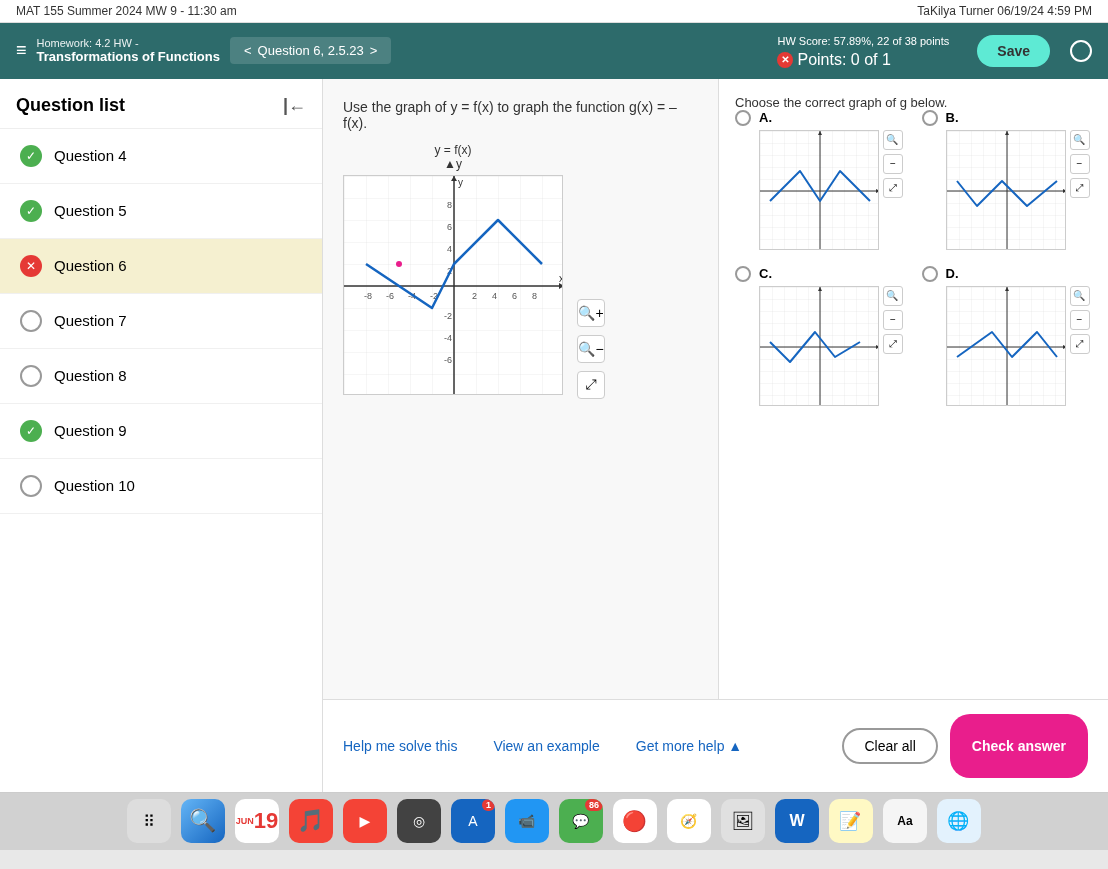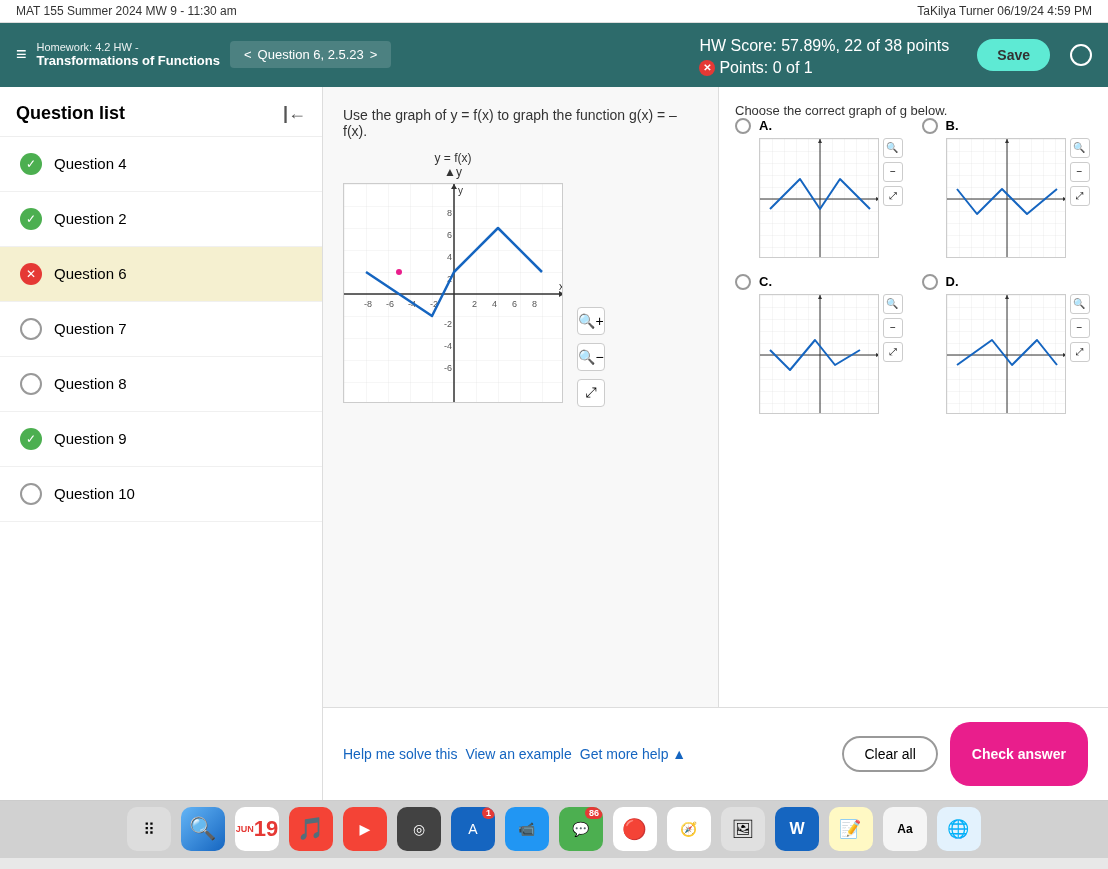--- a/index.html
+++ b/index.html
@@ -38,21 +38,21 @@
       color: white;
       padding: 6px 14px;
       border-radius: 4px;
       cursor: pointer;
       font-size: 13px;
       display: flex;
       align-items: center;
       gap: 6px;
     }
     .header-score {
-      font-size: 16px;
+      font-size: 11px;
       line-height: 1.6;
     }
     .score-points {
       display: flex;
       align-items: center;
       gap: 4px;
     }
     .x-icon {
       width: 16px; height: 16px;
       background: #e53935;
@@ -261,21 +261,21 @@
     .footer {
       background: white;
       border-top: 1px solid #ddd;
       padding: 14px 20px;
       display: flex;
       align-items: center;
       justify-content: space-between;
     }
     .footer-links {
       display: flex;
-      gap: 8px;
+      gap: 36px;
     }
     .footer-link {
       font-size: 14px;
       color: #1565c0;
       cursor: pointer;
       text-decoration: none;
     }
     .footer-actions {
       display: flex;
       gap: 12px;
@@ -374,21 +374,21 @@
       <span>Question list</span>
       <span class="collapse-icon">|←</span>
     </div>
 
     <div class="question-item">
       <span class="status-icon status-check">✓</span>
       <span>Question 4</span>
     </div>
     <div class="question-item">
       <span class="status-icon status-check">✓</span>
-      <span>Question 2</span>
+      <span>Question 5</span>
     </div>
     <div class="question-item active">
       <span class="status-icon status-x">✕</span>
       <span>Question 6</span>
     </div>
     <div class="question-item">
       <span class="status-icon status-empty"></span>
       <span>Question 7</span>
     </div>
     <div class="question-item">

